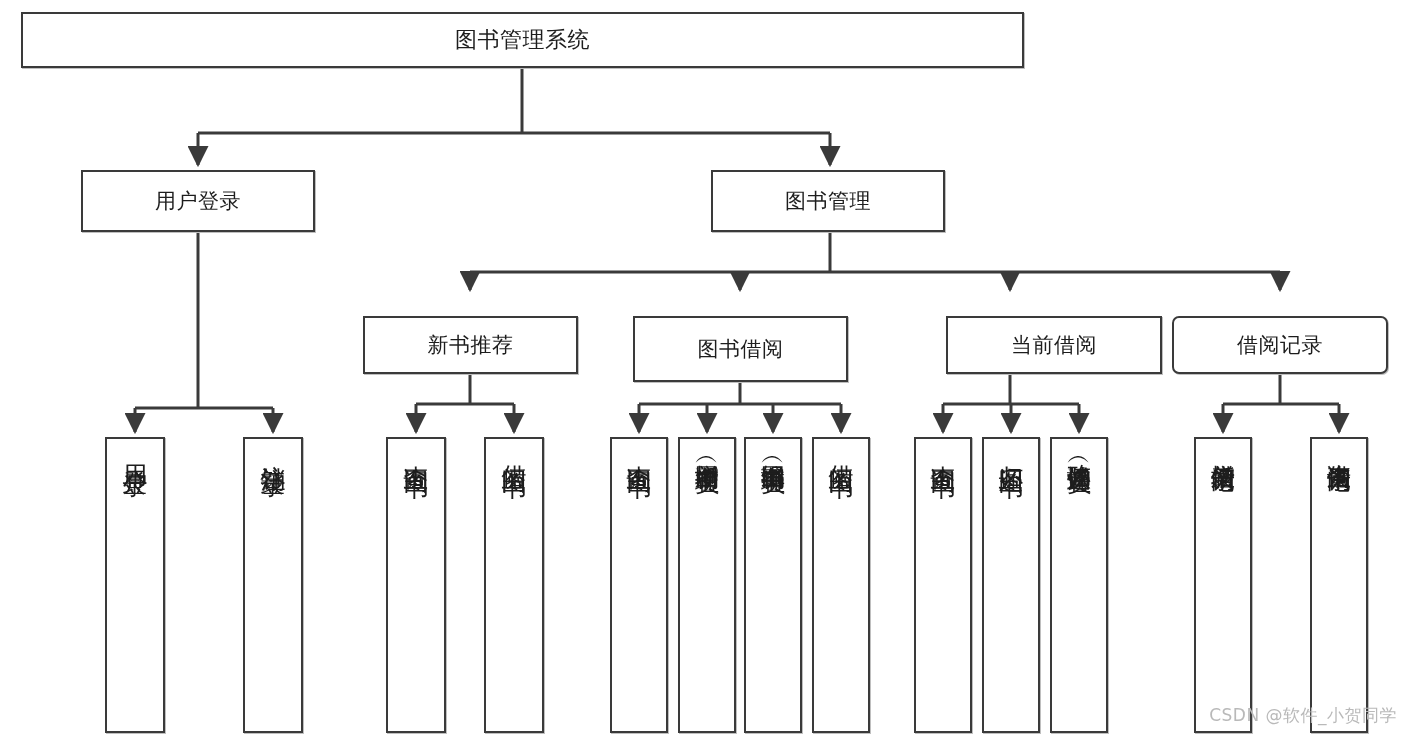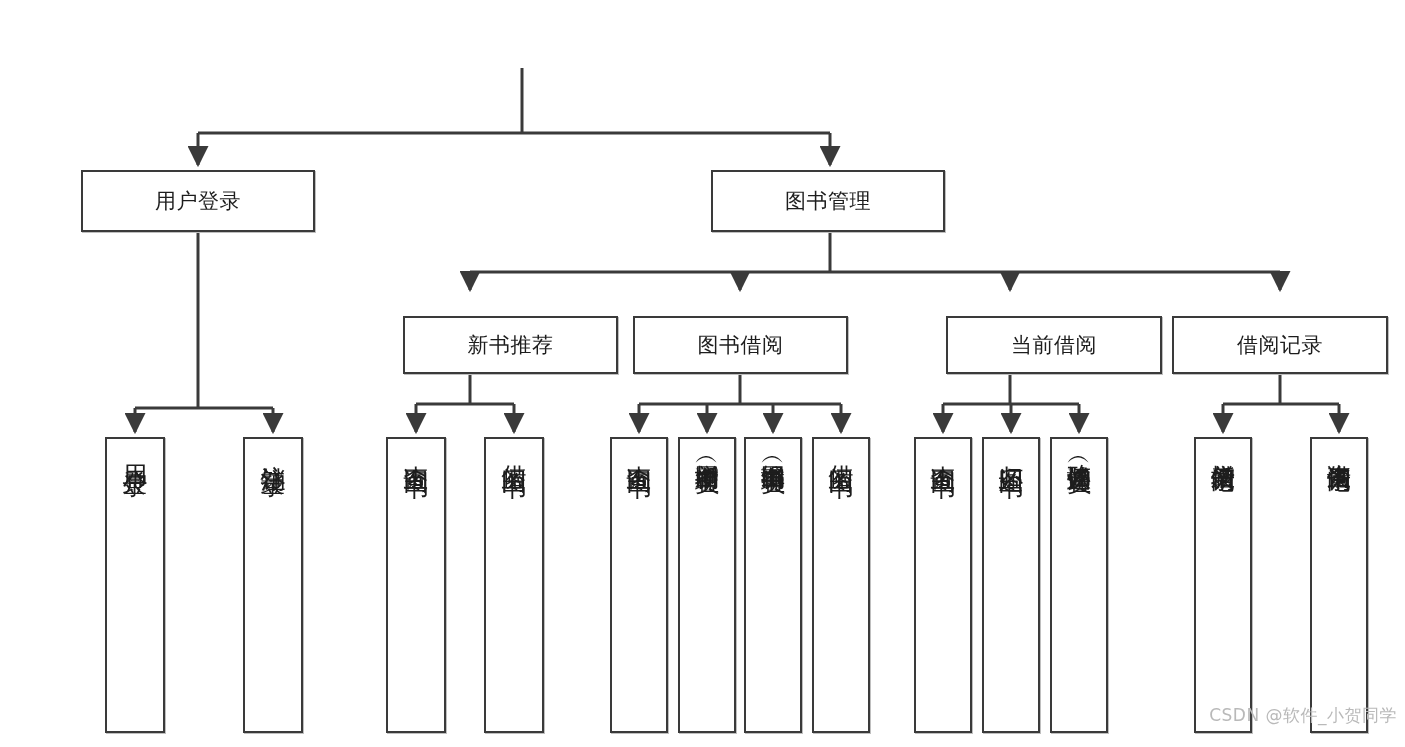--- a/index.html
+++ b/index.html
@@ -141,38 +141,41 @@
     </g>
 
     <g stroke="#3a3a3a" stroke-width="3" fill="none">
       <path d="M 1280 374 L 1280 404"></path>
       <path d="M 1223 404 L 1339 404"></path>
       <path d="M 1223 404 L 1223 432" marker-end="url(#arrowhead)"></path>
       <path d="M 1339 404 L 1339 432" marker-end="url(#arrowhead)"></path>
     </g>
   </svg>
 
+  <div class="node horiz root" style="left:21px; top:12px; width:1003px; height:56px;">
+    <span class="node-label">图书管理系统</span>
+  </div>
 
   <div class="node horiz" style="left:81px; top:170px; width:234px; height:62px;">
     <span class="node-label">用户登录</span>
   </div>
   <div class="node horiz" style="left:711px; top:170px; width:234px; height:62px;justify-content:center;">
     <span class="node-label">图书管理</span>
   </div>
 
-  <div class="node horiz" style="left:363px; top:316px; width:215px; height:58px;margin-left:40px;">
+  <div class="node horiz" style="left:363px; top:316px; width:215px; height:58px;">
     <span class="node-label">新书推荐</span>
   </div>
-  <div class="node horiz" style="left:633px; top:316px; width:215px; height:58px;">
+  <div class="node horiz" style="left:633px; top:316px; width:215px; height:66px;">
     <span class="node-label">图书借阅</span>
   </div>
   <div class="node horiz" style="left:902px; top:316px; width:216px; height:58px;margin-left:44px;">
     <span class="node-label">当前借阅</span>
   </div>
-  <div class="node horiz" style="left:1172px; top:316px; width:216px; height:58px;">
+  <div class="node horiz" style="left:1172px; top:316px; width:216px; height:58px;border-radius:7px;">
     <span class="node-label">借阅记录</span>
   </div>
 
   <div class="node vert" style="left:105px; top:437px; width:60px; height:296px;">
     <span class="node-label">用户登录</span>
   </div>
   <div class="node vert" style="left:243px; top:437px; width:60px; height:296px;">
     <span class="node-label">注销登录</span>
   </div>
 

